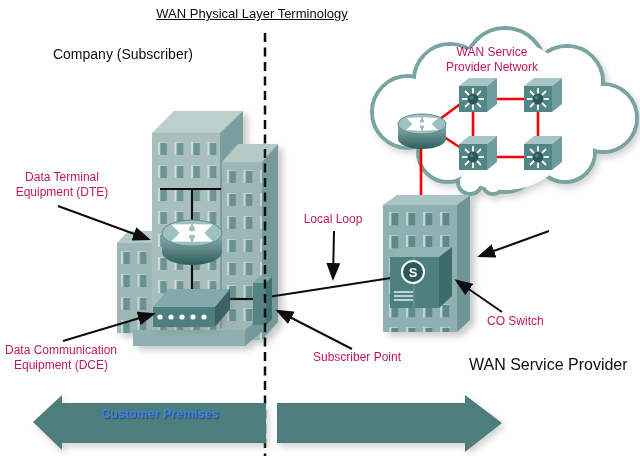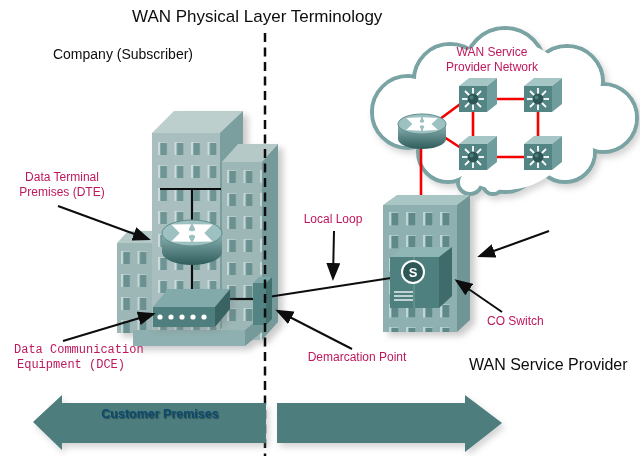--- a/index.html
+++ b/index.html
@@ -2,26 +2,26 @@
 <html><head>
 <meta charset="utf-8">
 <style>
   html,body{margin:0;padding:0;background:#ffffff;}
   #canvas{
     position:relative;width:640px;height:456px;background:#ffffff;overflow:hidden;
     font-family:"Liberation Sans", sans-serif;color:#111;
   }
   .lbl{position:absolute;line-height:1.25;white-space:nowrap;}
   .center{text-align:center;}
-  .title{font-size:17px;color:#0d0d0d;}
+  .title{font-size:13px;color:#0d0d0d;text-decoration:underline;}
   .section{font-size:14px;color:#0d0d0d;}
   .small{font-size:12px;color:#be185d;}
   .big{font-size:16px;color:#0d0d0d;}
   .arrowtext{
-    font-size:12.5px;font-weight:bold;color:#0c4a6e;
+    font-size:12.5px;font-weight:bold;color:#3b82f6;
     text-shadow:1px 1px 1px rgba(20,40,40,0.55);
   }
   svg{position:absolute;left:0;top:0;}
   .shadow1{filter:drop-shadow(5px 4px 3px rgba(125,125,125,0.40));}
   .shadow2{filter:drop-shadow(3px 4px 3px rgba(125,125,125,0.33));}
 </style>
 </head>
 <body>
 
 <div id="canvas">
@@ -272,31 +272,31 @@
     <polygon points="277,403 465,403 465,395 502,423 465,452 465,443 277,443" fill="#4d7d7d"></polygon>
   </g>
 </svg>
 
 <div class="lbl title center" style="left:132px;top:6px;width:240px;">WAN Physical Layer Terminology</div>
 
 <div class="lbl section center" style="left:33px;top:46px;width:180px;">Company (Subscriber)</div>
 
 <div class="lbl small center" style="left:10px;top:170px;width:104px;">
   <div>Data Terminal</div>
-  <div>Premises (DTE)</div>
-</div>
-
-<div class="lbl small center" style="left:14px;top:343px;width:114px;font-family:Liberation Mono, monospace;">
+  <div>Equipment (DTE)</div>
+</div>
+
+<div class="lbl small center" style="left:4px;top:343px;width:114px;">
   <div>Data Communication</div>
   <div>Equipment (DCE)</div>
 </div>
 
 <div class="lbl small center" style="left:283px;top:212px;width:100px;">Local Loop</div>
 
-<div class="lbl small center" style="left:297px;top:350px;width:120px;">Demarcation Point</div>
+<div class="lbl small center" style="left:297px;top:350px;width:120px;">Subscriber Point</div>
 
 
 <div class="lbl small" style="left:487px;top:314px;">CO Switch</div>
 
 <div class="lbl big" style="left:457px;top:355px;margin-left:12px;">WAN Service Provider</div>
 
 <div class="lbl small center" style="left:427px;top:45px;width:130px;">
   <div>WAN Service</div>
   <div>Provider Network</div>
 </div>

